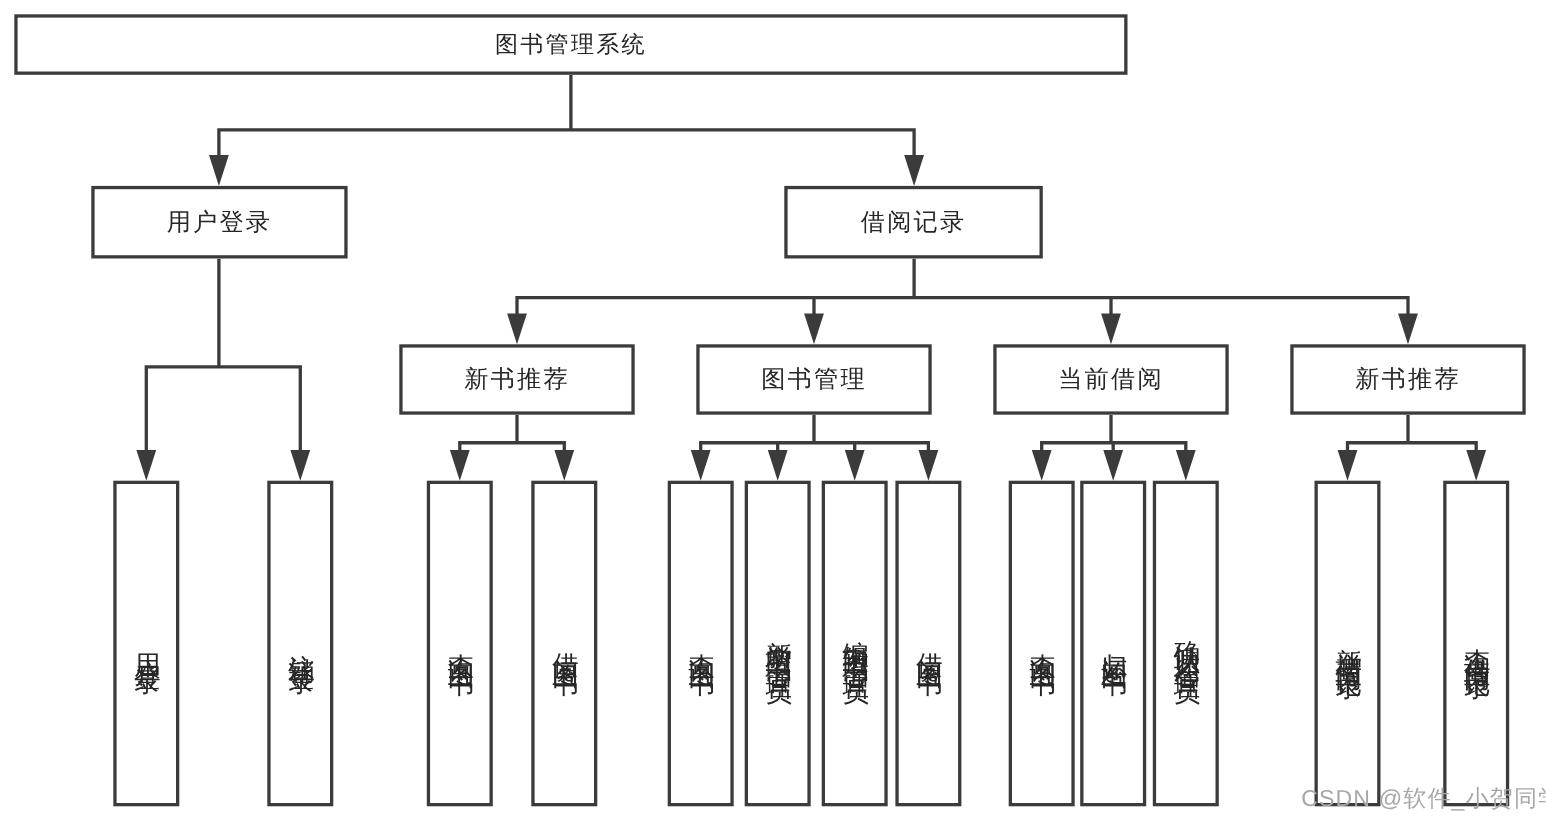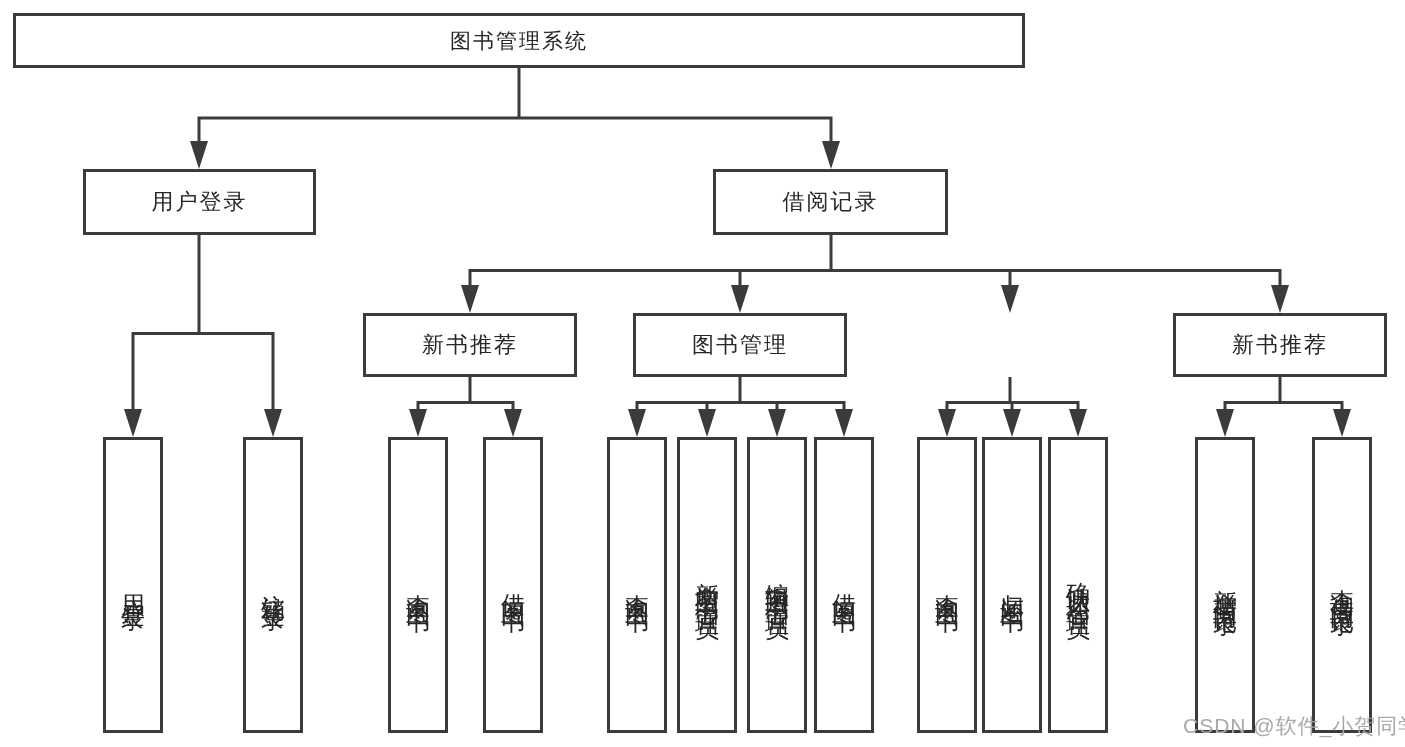--- a/index.html
+++ b/index.html
@@ -86,20 +86,23 @@
   <div class="box" style="left:713px;top:169px;width:235px;height:66px">
     <span class="hlabel">借阅记录</span>
   </div>
 
   <div class="box" style="left:363px;top:313px;width:214px;height:64px">
     <span class="hlabel">新书推荐</span>
   </div>
   <div class="box" style="left:633px;top:313px;width:214px;height:64px">
     <span class="hlabel">图书管理</span>
   </div>
+  <div class="box" style="left:903px;top:313px;width:214px;height:64px">
+    <span class="hlabel">当前借阅</span>
+  </div>
   <div class="box" style="left:1173px;top:313px;width:214px;height:64px">
     <span class="hlabel">新书推荐</span>
   </div>
 
   <div class="box vbox" style="left:103px">
     <span class="vlabel">用户登录</span>
   </div>
   <div class="box vbox" style="left:243px">
     <span class="vlabel">注销登录</span>
   </div>

